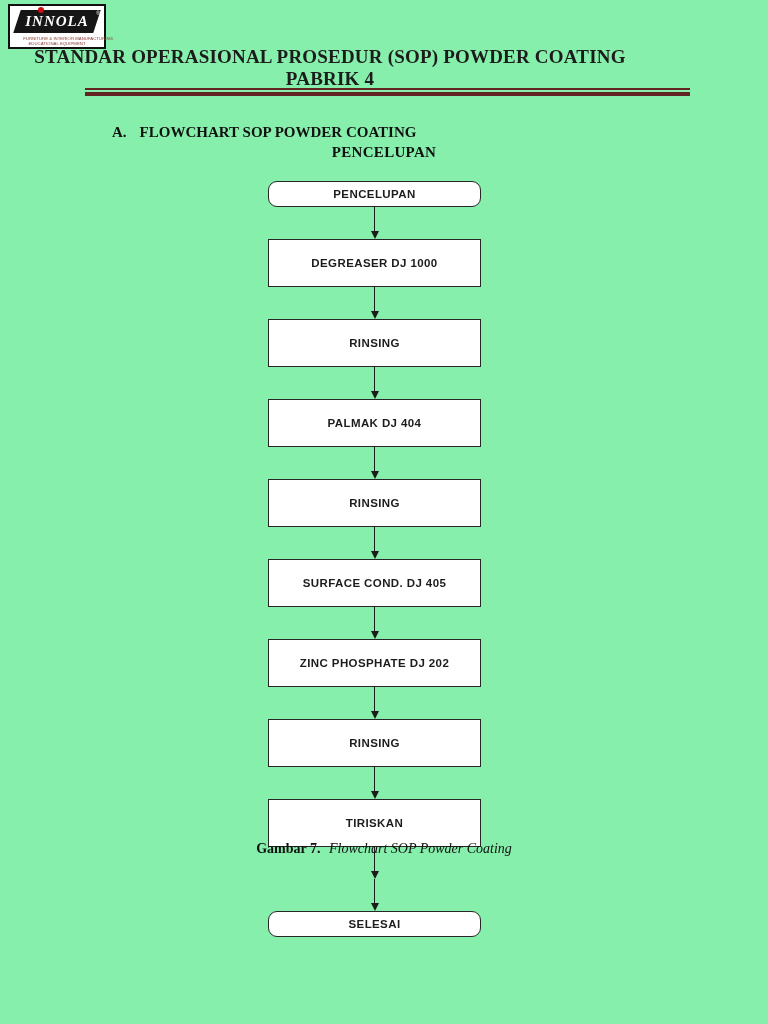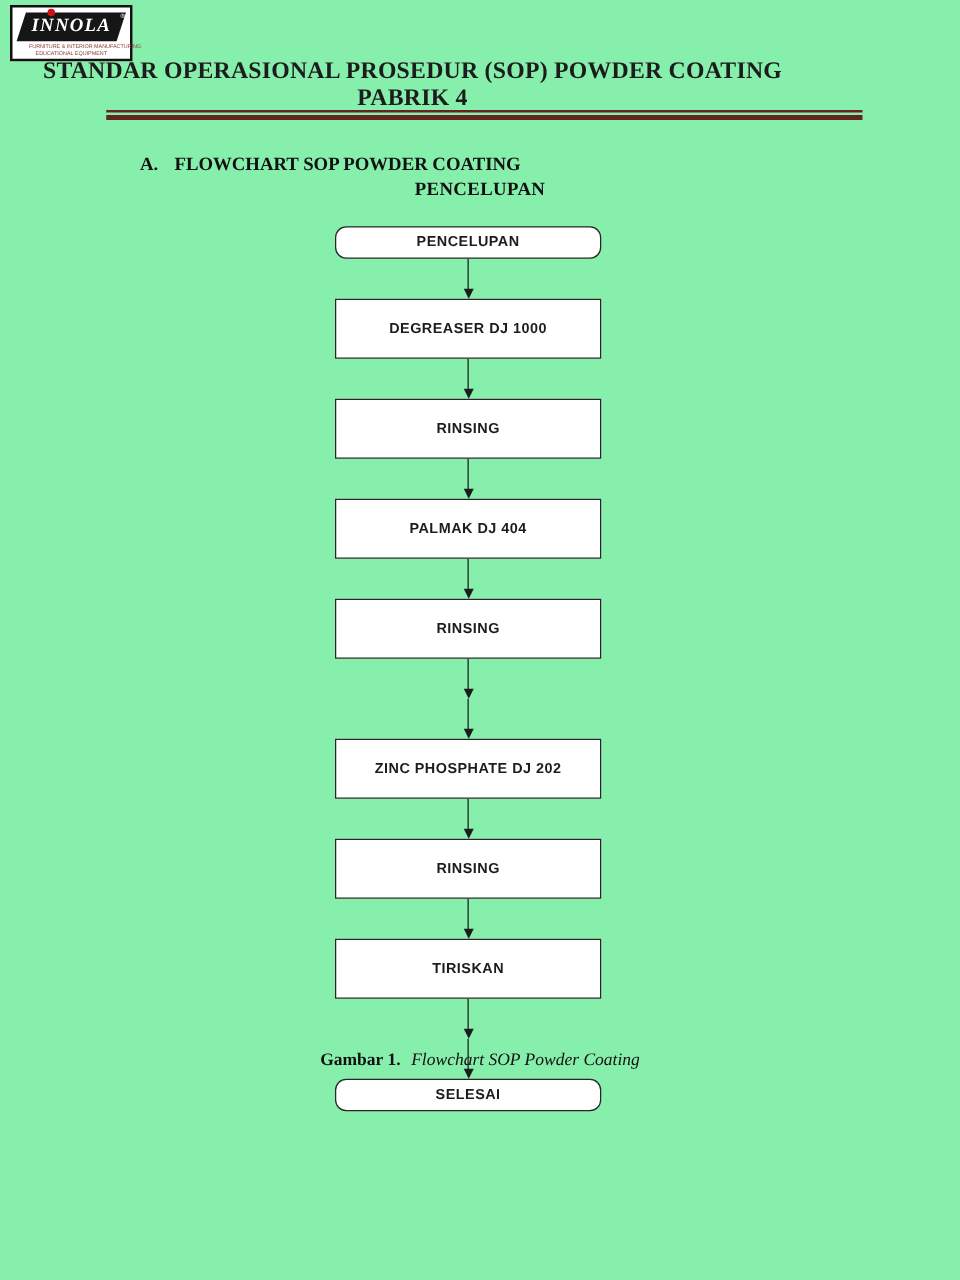--- a/index.html
+++ b/index.html
@@ -171,20 +171,21 @@
       <div class="fc-box">PALMAK DJ 404</div>
       <div class="fc-connector">
         <div class="fc-line"></div>
         <div class="fc-arrowhead"></div>
       </div>
       <div class="fc-box">RINSING</div>
       <div class="fc-connector">
         <div class="fc-line"></div>
         <div class="fc-arrowhead"></div>
       </div>
+      <div class="fc-box">SURFACE COND. DJ 405</div>
       <div class="fc-connector">
         <div class="fc-line"></div>
         <div class="fc-arrowhead"></div>
       </div>
       <div class="fc-box">ZINC PHOSPHATE DJ 202</div>
       <div class="fc-connector">
         <div class="fc-line"></div>
         <div class="fc-arrowhead"></div>
       </div>
       <div class="fc-box">RINSING</div>
@@ -198,17 +199,17 @@
         <div class="fc-arrowhead"></div>
       </div>
       <div class="fc-connector">
         <div class="fc-line"></div>
         <div class="fc-arrowhead"></div>
       </div>
       <div class="fc-box terminator">SELESAI</div>
     </div>
 
   <div class="caption">
-    <span class="cap-bold">Gambar 1.</span>
+    <span class="cap-bold">Gambar 7.</span>
     <span class="cap-italic">Flowchart SOP Powder Coating</span>
   </div>
 
 </div>
 
 </body></html>

